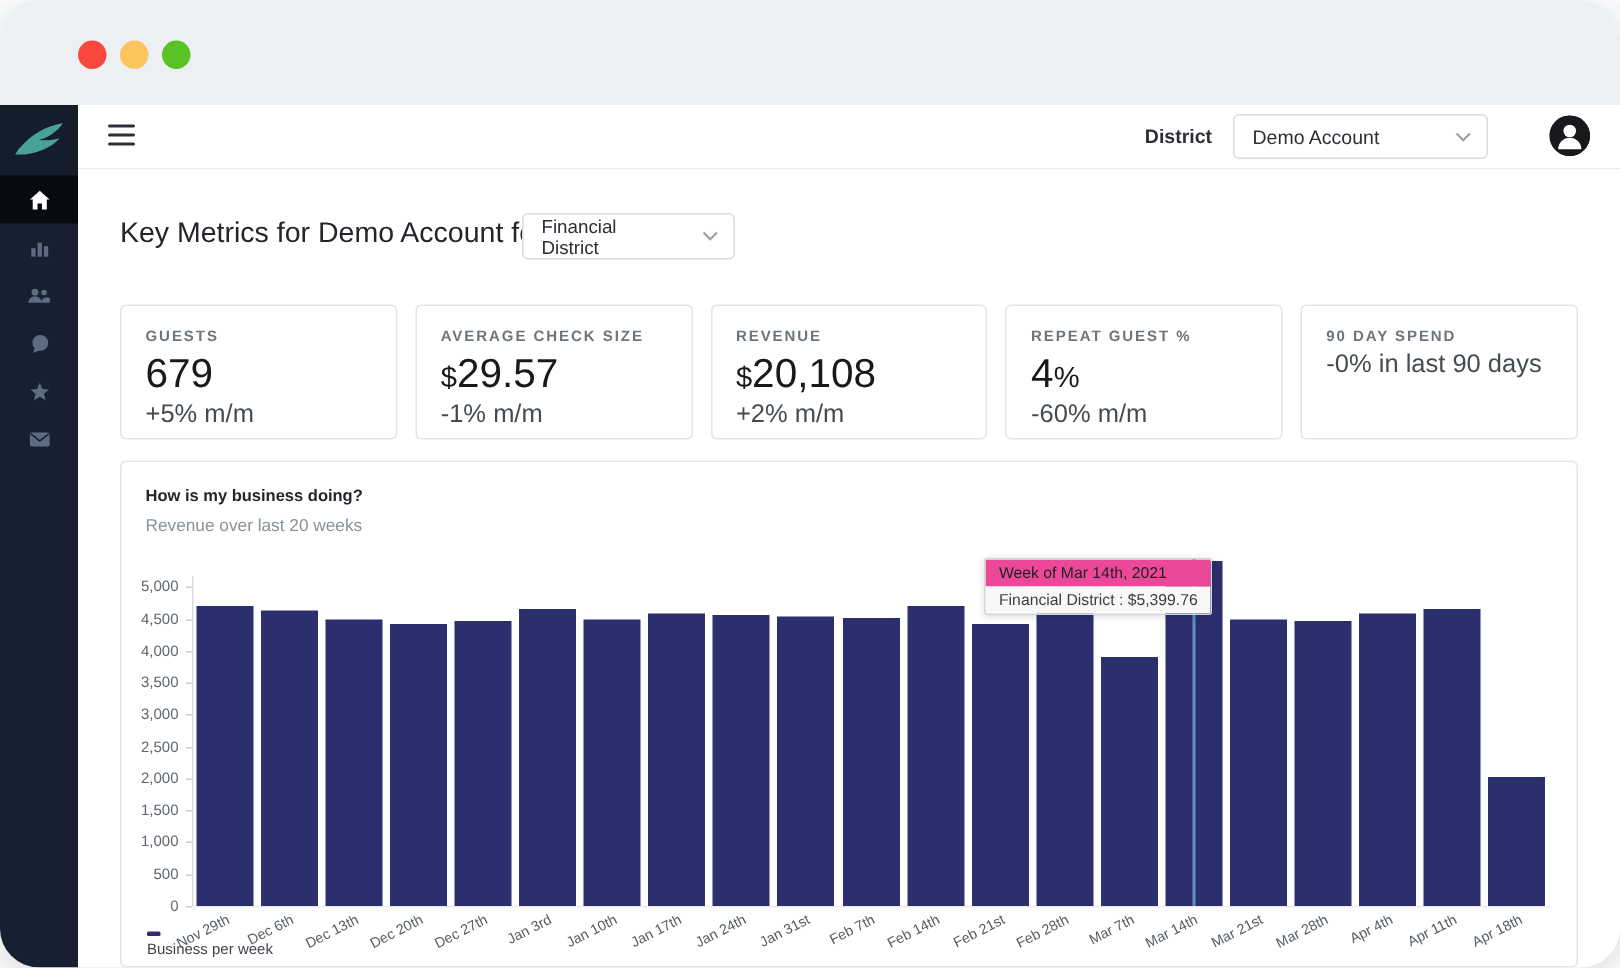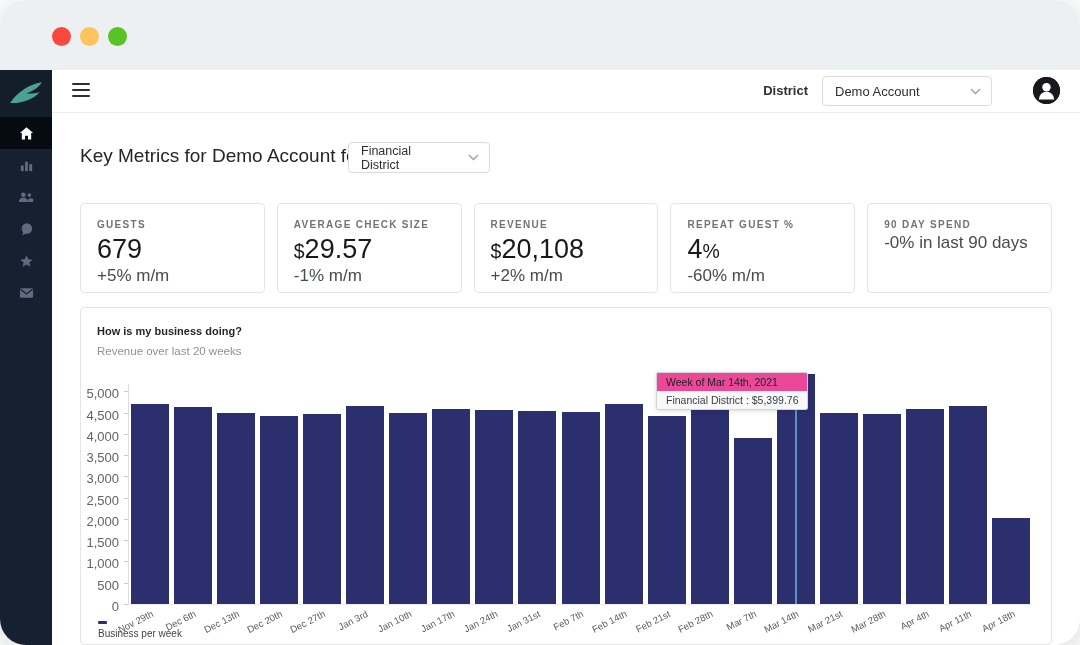--- a/index.html
+++ b/index.html
@@ -39,21 +39,21 @@
   .card-value .sym{font-size:0.72em;}
   .card-delta{margin-top:3px;font-size:17px;color:#464b50;}
   
   .chart-card{position:absolute;left:80px;top:307px;width:972px;height:338px;box-sizing:border-box;
     background:#fff;border:1px solid #e3e5e8;border-radius:4px;}
   .chart-title{position:absolute;left:16px;top:17px;font-size:11px;font-weight:700;color:#23272c;}
   .chart-subtitle{position:absolute;left:16px;top:37px;font-size:11.5px;color:#8b9198;}
   .plot{position:absolute;left:47px;top:62px;width:905px;height:234px;}
   .axis-line{position:absolute;left:47px;top:76px;width:1px;height:220px;background:#dadcdf;}
   .baseline{position:absolute;left:47px;top:296px;width:905px;height:1px;background:#ececee;}
-  .ytick{position:absolute;left:0;width:38px;text-align:right;font-size:13px;color:#5e646b;}
+  .ytick{position:absolute;left:0;width:38px;text-align:right;font-size:10px;color:#5e646b;}
   .ymark{position:absolute;width:4px;height:1px;background:#c9cbcf;}
   .bar{position:absolute;bottom:0;background:#2c2f6e;cursor:pointer;}
   .xaxis{position:absolute;left:47px;top:300px;width:905px;height:34px;}
   .xlabel{position:absolute;top:0;font-size:9.5px;color:#565c63;white-space:nowrap;
     transform:rotate(-27deg);transform-origin:100% 0;}
   .crosshair{position:absolute;left:666px;top:2px;width:2px;height:232px;background:#5d92bd;}
   .tooltip{position:absolute;left:528px;top:2px;width:max-content;border:1px solid #d3d4d6;border-radius:2px;
     box-shadow:0 1px 4px rgba(0,0,0,.14);font-size:10.5px;overflow:hidden;z-index:5;}
   .tooltip .tt-header{background:#ec4899;color:#1d2023;font-weight:400;padding:3px 9px;}
   .tooltip .tt-body{background:#f8f8f9;color:#3a3e43;padding:3px 9px;}

